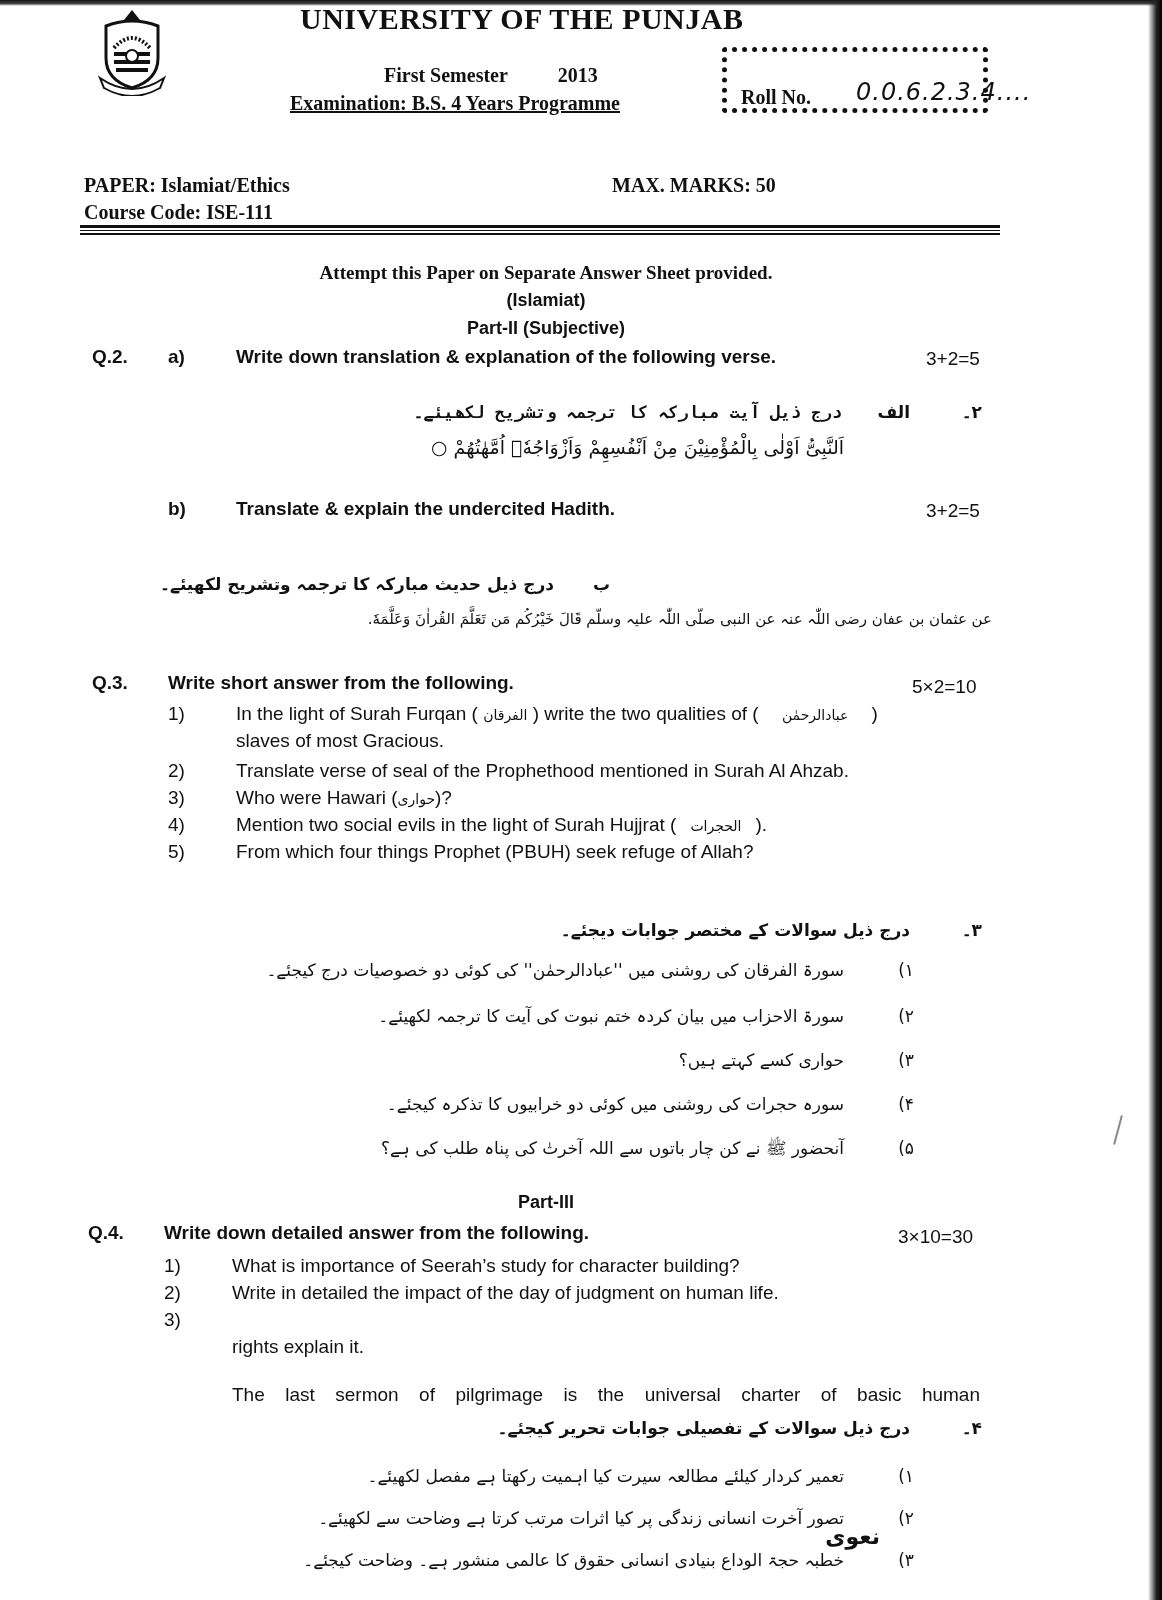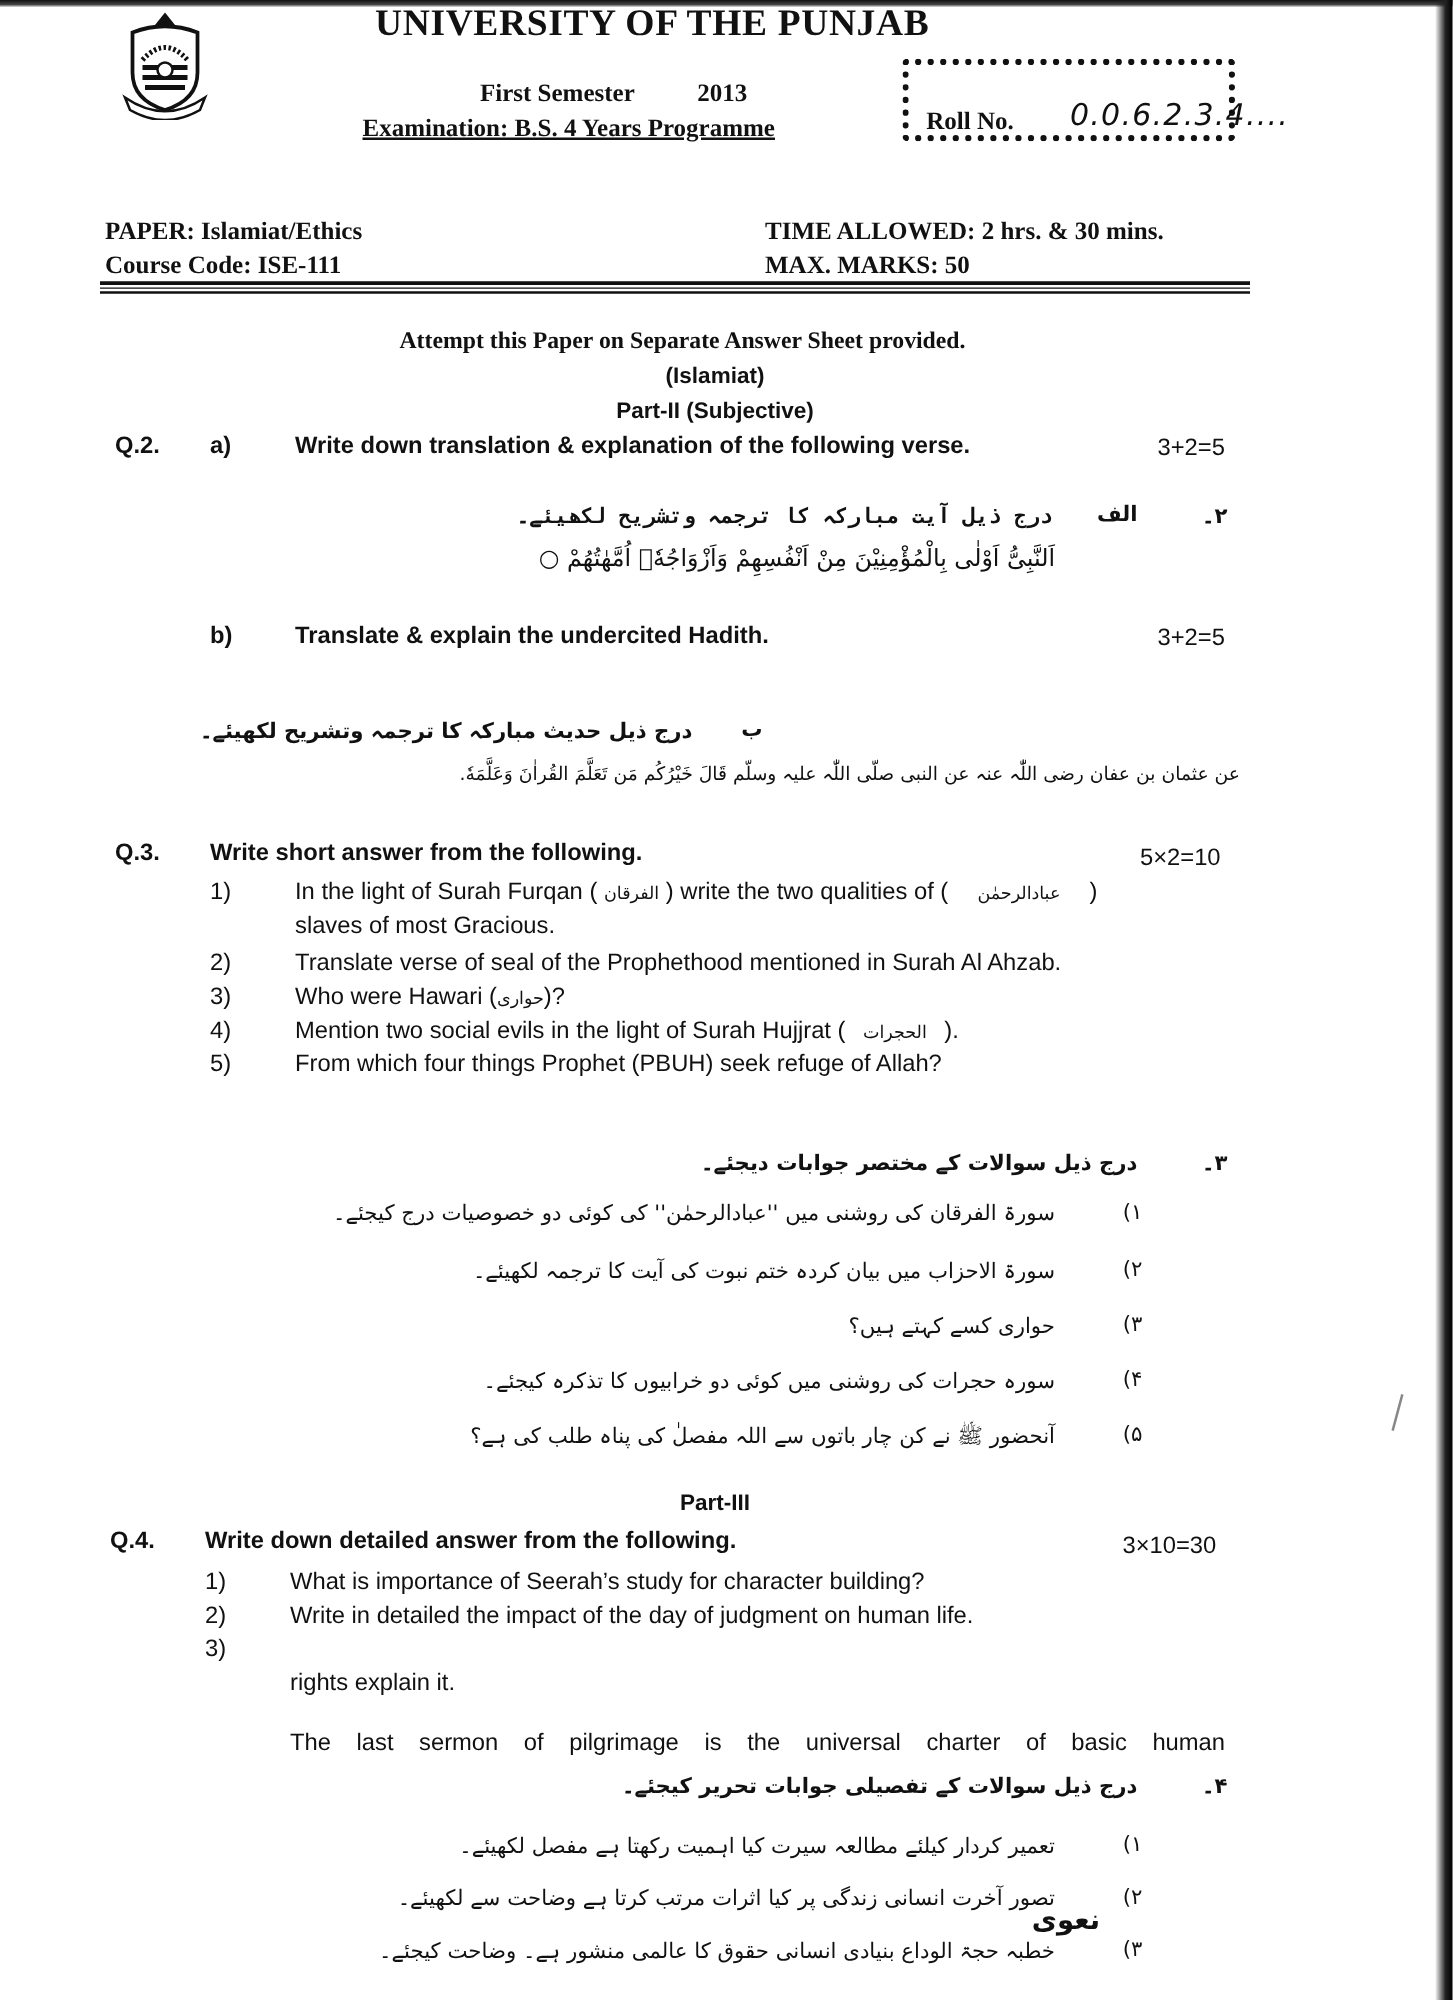--- a/index.html
+++ b/index.html
@@ -20,21 +20,21 @@
   .roll-label { left: 741px; top: 86px; font-size: 20px; font-weight: bold; }
   .roll-value { left: 856px; top: 78px; font-size: 24px; font-style: italic; font-family: "DejaVu Sans", sans-serif; letter-spacing: 1px; }
   .hdr-left, .hdr-right { font-size: 20px; font-weight: bold; line-height: 27px; }
   .hdr-left { left: 84px; top: 172px; }
   .hdr-right { left: 612px; top: 172px; }
   .rule { left: 80px; width: 920px; background: #111; }
   .rule1 { top: 225px; height: 3px; }
   .rule2 { top: 230px; height: 1px; }
   .rule3 { top: 233px; height: 2px; }
   .attempt { left: 0; width: 1092px; top: 262px; text-align: center; font-size: 19px; font-weight: bold; }
-  .centered { left: 0; width: 1092px; text-align: center; font-size: 18px; font-weight: bold; padding-left: 26px; }
+  .centered { left: 0; width: 1092px; text-align: center; font-size: 18px; font-weight: bold; }
   .q-line { font-size: 19px; font-weight: bold; }
   .marks { font-size: 19px; }
   .item-line { font-size: 19px; line-height: 27px; }
   .urdu { direction: rtl; font-family: "DejaVu Sans", sans-serif; font-size: 17px; white-space: nowrap; }
   .urdu-bold { font-weight: bold; }
   .stray-mark { left: 1117px; top: 1115px; width: 2px; height: 30px; background: #888; transform: rotate(15deg); }
   .margin-note { left: 414px; top: 1524px; font-size: 22px; font-weight: bold; font-family: "DejaVu Sans", sans-serif; direction: rtl; }
 </style>
 </head>
 <body>
@@ -61,21 +61,20 @@
 <div class="abs exam serif">Examination: B.S. 4 Years Programme</div>
 <div class="abs rollbox"></div>
 <div class="abs roll-label serif">Roll No.</div>
 <div class="abs roll-value">0.0.6.2.3.4....</div>
 
 <div class="abs hdr-left serif">
   <div>PAPER: Islamiat/Ethics</div>
   <div>Course Code: ISE-111</div>
 </div>
 <div class="abs hdr-right serif">
-  <div>TIME ALLOWED: 2 hrs. &amp; 30 mins.</div>
   <div>MAX. MARKS: 50</div>
 </div>
 <div class="abs rule rule1"></div>
 <div class="abs rule rule2"></div>
 <div class="abs rule rule3"></div>
 
 <div class="abs attempt serif">Attempt this Paper on Separate Answer Sheet provided.</div>
 <div class="abs centered" style="top:290px;">(Islamiat)</div>
 <div class="abs centered" style="top:318px;">Part-II (Subjective)</div>
 
@@ -132,21 +131,21 @@
 
 <div class="abs urdu" style="right:248px; top:960px;">۱)</div>
 <div class="abs urdu" style="right:318px; top:960px;">سورۃ الفرقان کی روشنی میں ''عبادالرحمٰن'' کی کوئی دو خصوصیات درج کیجئے۔</div>
 <div class="abs urdu" style="right:248px; top:1006px;">۲)</div>
 <div class="abs urdu" style="right:318px; top:1006px;">سورۃ الاحزاب میں بیان کردہ ختم نبوت کی آیت کا ترجمہ لکھیئے۔</div>
 <div class="abs urdu" style="right:248px; top:1050px;">۳)</div>
 <div class="abs urdu" style="right:318px; top:1050px;">حواری کسے کہتے ہیں؟</div>
 <div class="abs urdu" style="right:248px; top:1094px;">۴)</div>
 <div class="abs urdu" style="right:318px; top:1094px;">سورہ حجرات کی روشنی میں کوئی دو خرابیوں کا تذکرہ کیجئے۔</div>
 <div class="abs urdu" style="right:248px; top:1138px;">۵)</div>
-<div class="abs urdu" style="right:318px; top:1138px;">آنحضور ﷺ نے کن چار باتوں سے اللہ مفصلٰ کی پناہ طلب کی ہے؟</div>
+<div class="abs urdu" style="right:318px; top:1138px;">آنحضور ﷺ نے کن چار باتوں سے اللہ آخرتٰ کی پناہ طلب کی ہے؟</div>
 
 <div class="abs stray-mark"></div>
 
 <div class="abs centered" style="top:1192px;">Part-III</div>
 <div class="abs q-line" style="left:88px; top:1222px;">Q.4.</div>
 <div class="abs q-line" style="left:164px; top:1222px;">Write down detailed answer from the following.</div>
 <div class="abs marks" style="left:898px; top:1226px;">3×10=30</div>
 
 <div class="abs item-line" style="left:164px; top:1252px;">1)</div>
 <div class="abs item-line" style="left:232px; top:1252px;">What is importance of Seerah’s study for character building?</div>

